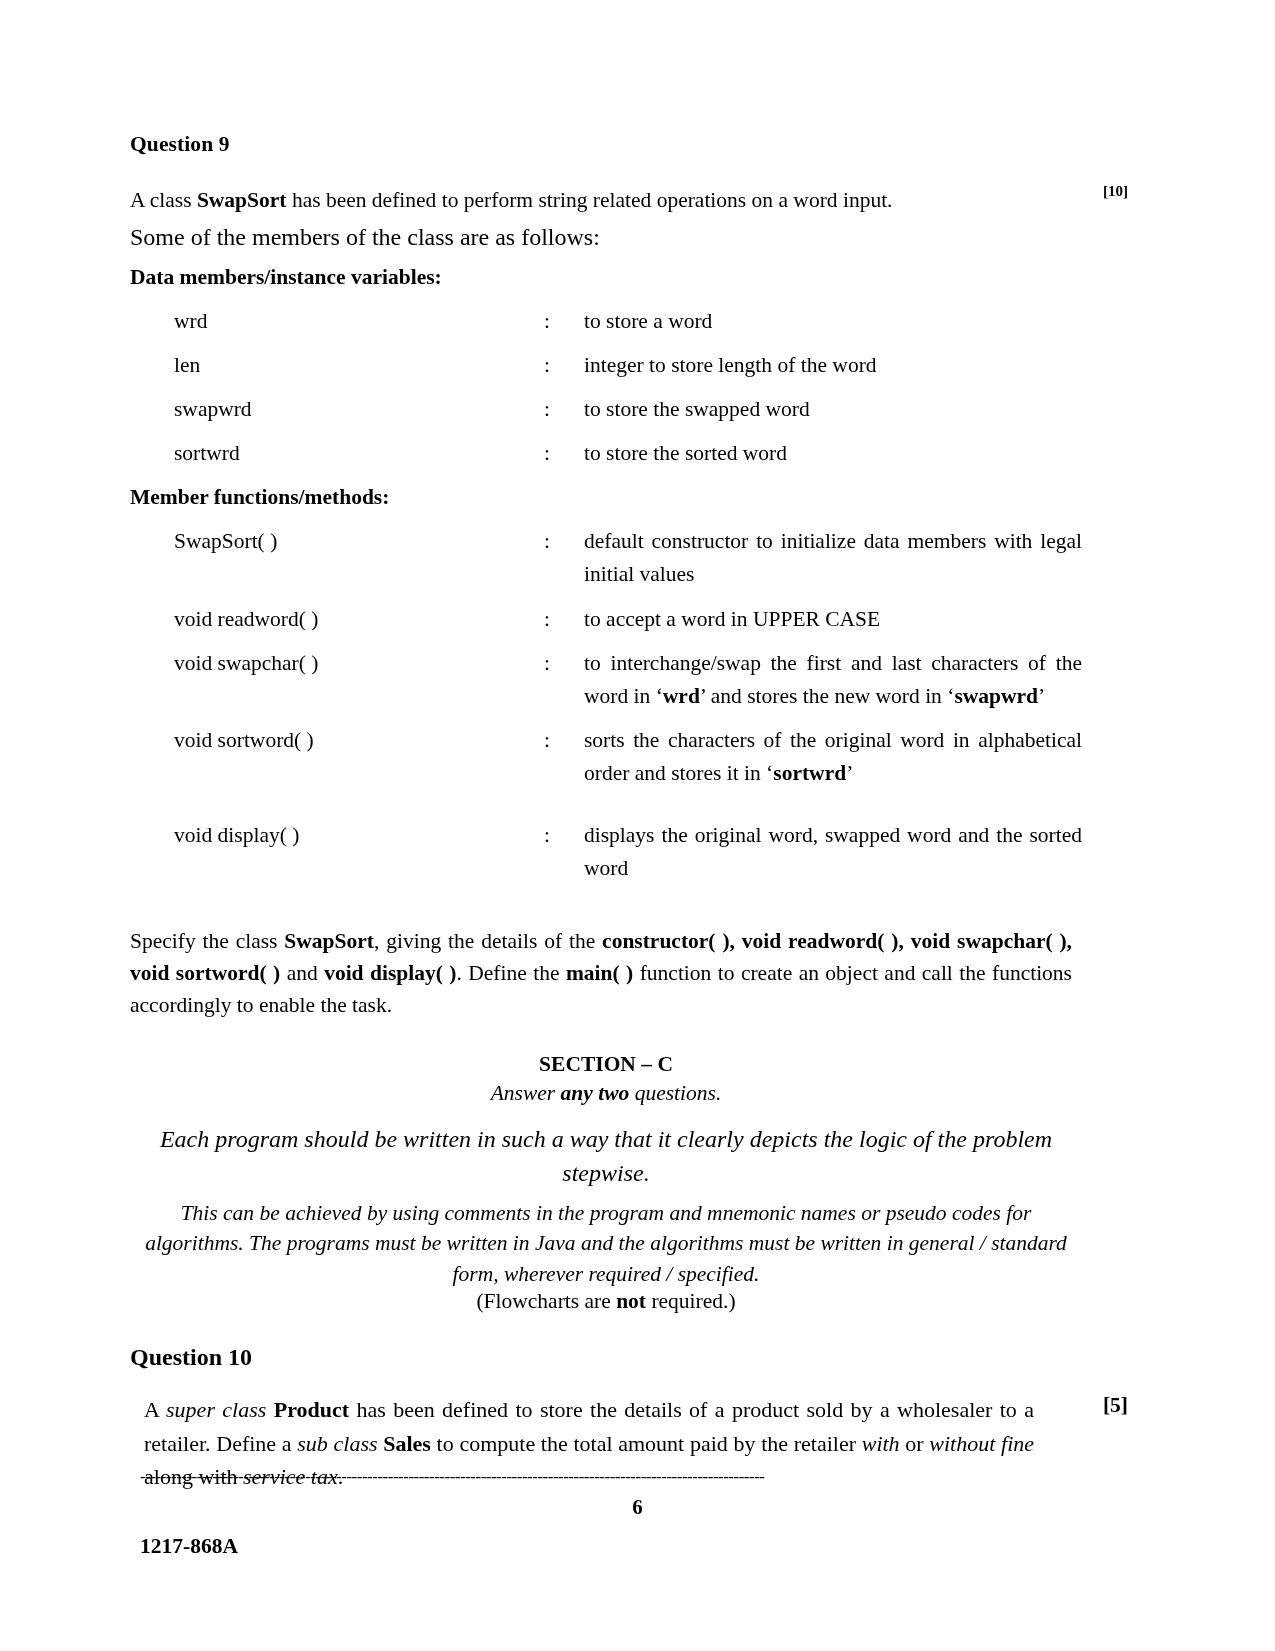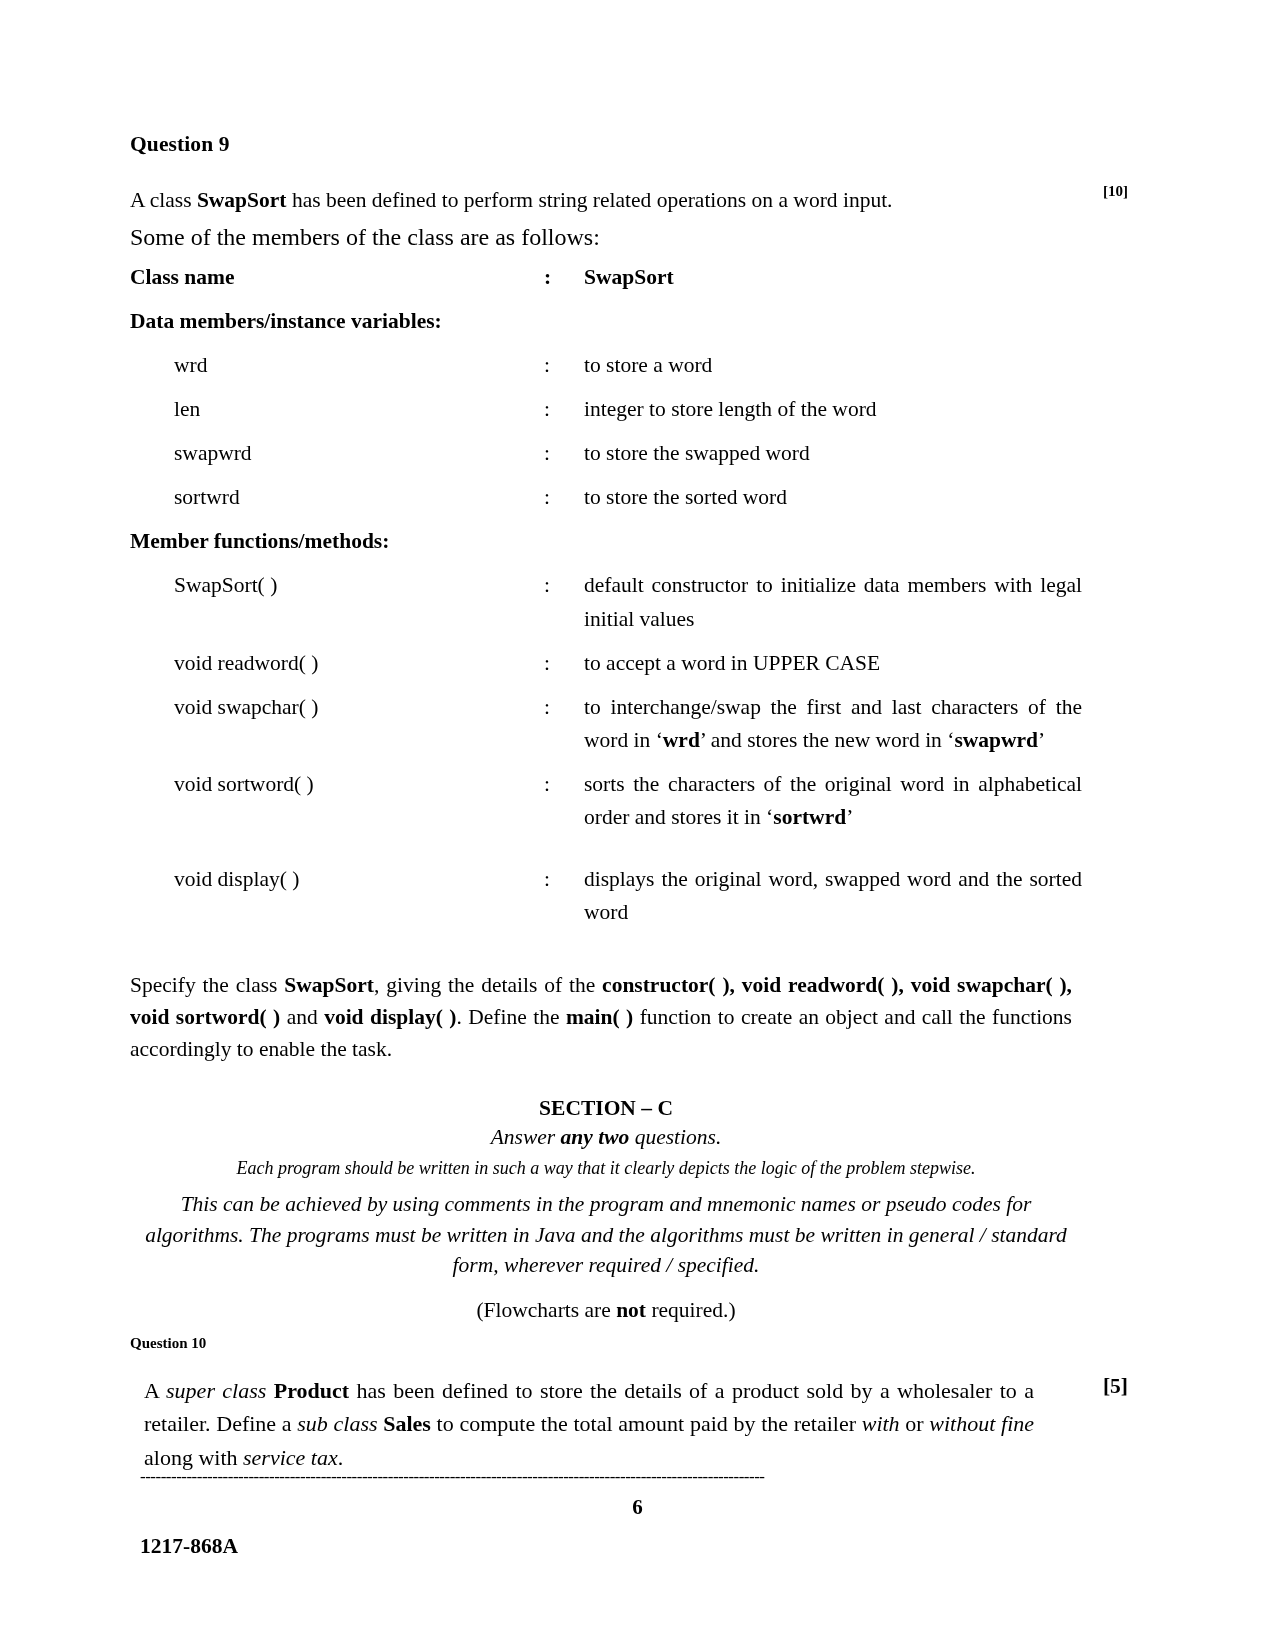--- a/index.html
+++ b/index.html
@@ -99,42 +99,42 @@
   }
   .section-c-sub {
     text-align: center;
     font-style: italic;
     font-size: 21.5px;
     margin-top: 4px;
   }
   .section-c-note {
     text-align: center;
     font-style: italic;
-    font-size: 18px;
+    font-size: 24px;
     line-height: 1.42;
-    margin-top: 6px;
+    margin-top: 16px;
   }
   .section-c-note2 {
     text-align: center;
     font-style: italic;
     font-size: 21.5px;
     line-height: 1.42;
     margin-top: 8px;
   }
   .flowcharts {
     text-align: center;
     font-size: 21.5px;
-    margin-top: 17px;
+    margin-top: 0;
   }
 
   
   .q10-head {
     font-weight: bold;
-    font-size: 15px;
-    margin-top: 12px;
+    font-size: 24px;
+    margin-top: 30px;
   }
   .q10-body-wrap {
     position: relative;
     margin-top: 20px;
     padding-left: 14px;
   }
   .q10-body {
     font-size: 22px;
     line-height: 1.52;
     text-align: justify;
@@ -185,25 +185,20 @@
     <div class="q-head">Question 9</div>
 
     <div class="intro-wrap">
       <div class="marks">[10]</div>
       <p class="intro-line1"><span>A class </span><b>SwapSort</b><span> has been defined to perform string related operations on a word input.</span></p>
       <p class="intro-line2">Some of the members of the class are as follows:</p>
     </div>
 
     <table class="spec-table">
       <tbody>
-        <tr class="row-head">
-          <td class="col-label">Class name</td>
-          <td class="col-colon">:</td>
-          <td class="col-desc">SwapSort</td>
-        </tr>
 
         <tr class="row-head-only">
           <td class="col-label">Data members/instance variables:</td>
           <td class="col-colon"></td>
           <td class="col-desc"></td>
         </tr>
 
         <tr class="row-item">
           <td class="col-label">wrd</td>
           <td class="col-colon">:</td>

